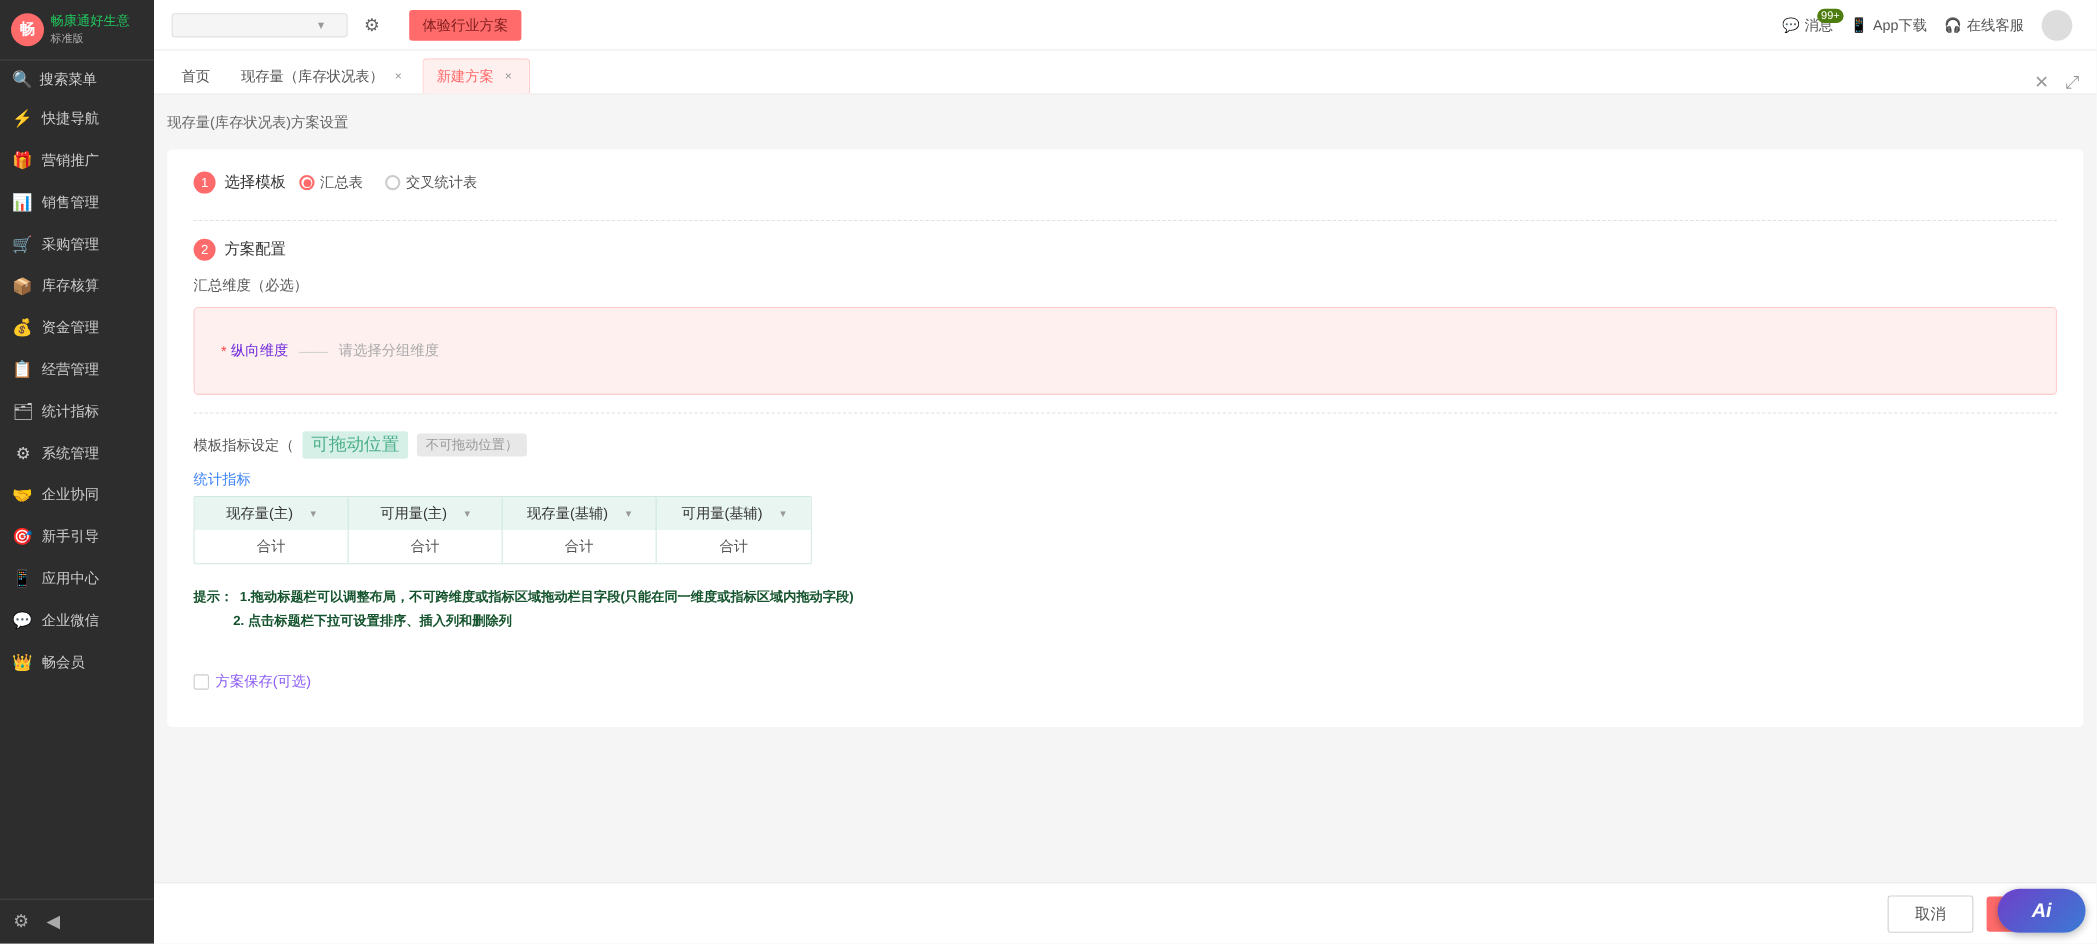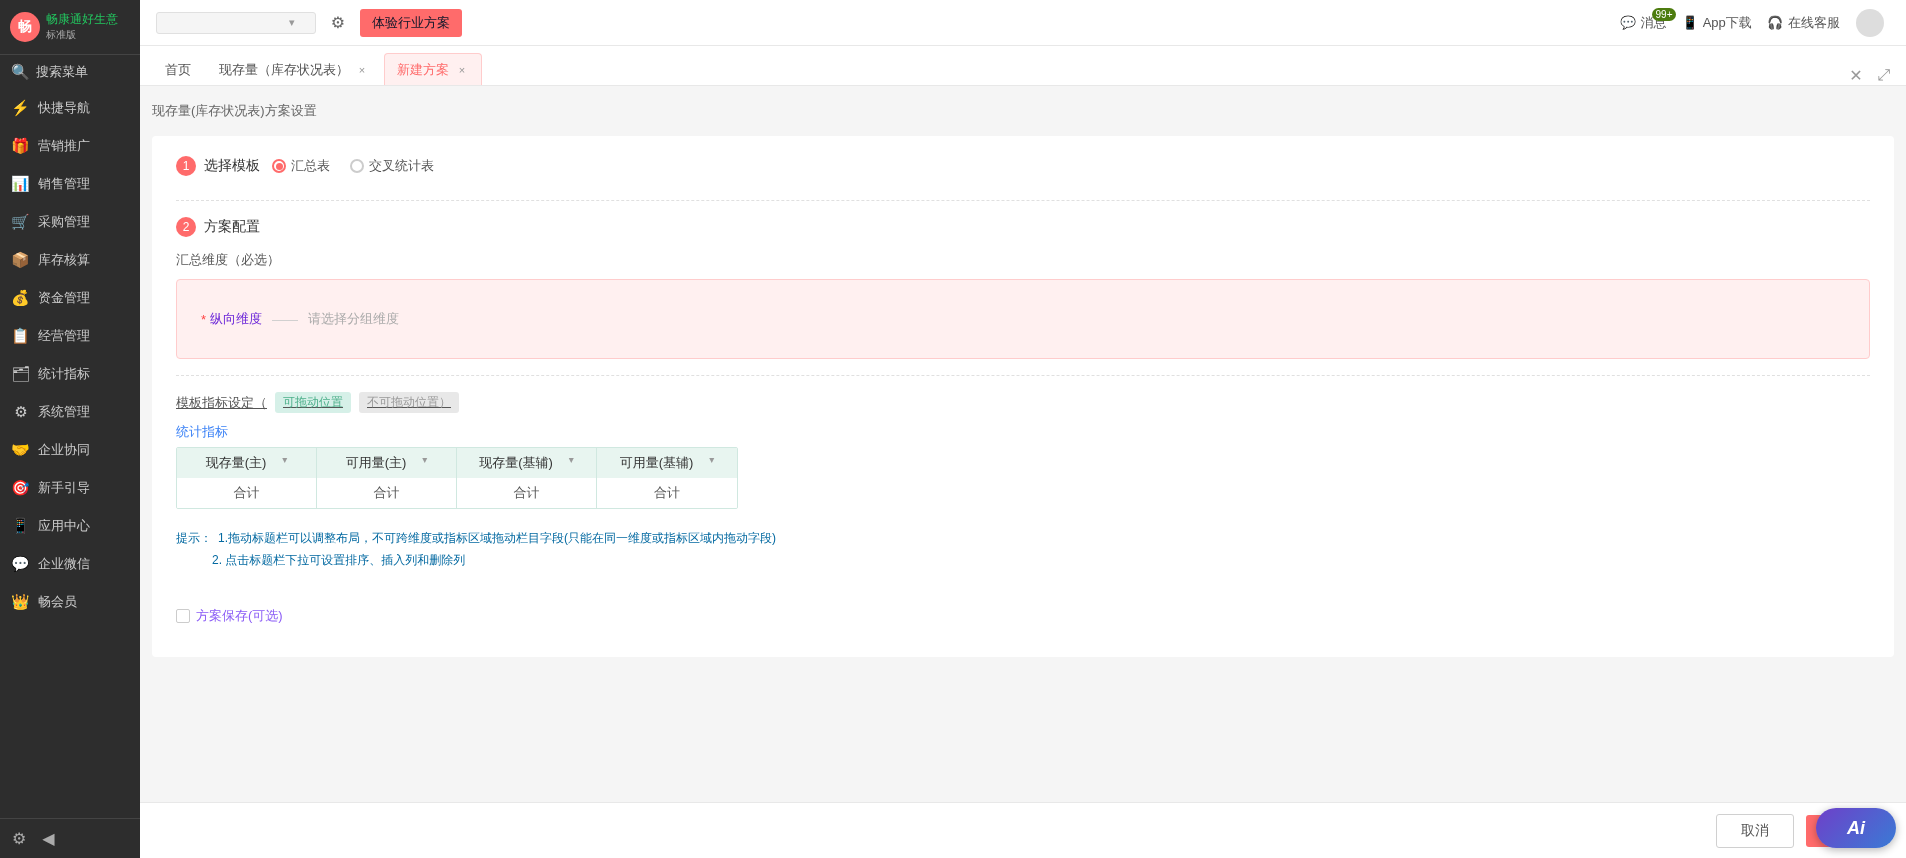--- a/index.html
+++ b/index.html
@@ -126,26 +126,27 @@
       height: 28px;
       display: flex;
       align-items: center;
       justify-content: center;
       cursor: pointer;
       color: #666;
       font-size: 16px;
     }
     .topbar-btn-industry {
       background: #ff6b6b;
-      color: #0f172a;
+      color: #7f1d1d;
       border: none;
       border-radius: 3px;
       padding: 5px 12px;
       cursor: pointer;
       font-size: 13px;
+      margin-left: 12px;
     }
     .topbar-right {
       display: flex;
       align-items: center;
       gap: 16px;
     }
     .topbar-msg {
       display: flex;
       align-items: center;
       gap: 4px;
@@ -378,28 +379,27 @@
     }
 
     
     .metrics-label-row {
       display: flex;
       align-items: center;
       gap: 8px;
       margin-bottom: 10px;
       font-size: 13px;
       color: #555;
-      text-decoration: underline;
     }
     .tag-draggable {
       background: #d6f0e8;
       color: #4caf8a;
       padding: 2px 8px;
       border-radius: 3px;
-      font-size: 12px;
+      font-size: 16px;
     }
     .tag-not-draggable {
       background: #e8e8e8;
       color: #999;
       padding: 2px 8px;
       border-radius: 3px;
       font-size: 12px;
     }
 
     
@@ -415,20 +415,21 @@
       display: inline-block;
     }
     .stats-table-header {
       display: flex;
       background: #e8f5f0;
     }
     .stats-col {
       width: 140px;
       padding: 6px 12px;
       display: flex;
+      align-items: center;
       justify-content: center;
       gap: 16px;
       border-right: 1px solid #d0e8e0;
       font-size: 13px;
       color: #333;
     }
     .stats-col:last-child { border-right: none; }
     .stats-col-chevron {
       color: #999;
       font-size: 10px;
@@ -444,22 +445,23 @@
       border-right: 1px solid #d0e8e0;
       font-size: 13px;
       color: #555;
     }
     .stats-cell:last-child { border-right: none; }
 
     
     .tips-area {
       margin-top: 16px;
       font-size: 12px;
-      color: #0369a1;
+      color: #14532d;
       line-height: 1.8;
+      font-weight: bold;
     }
     .tips-item {
       display: flex;
       gap: 6px;
     }
 
     
     .bottom-section {
       margin-top: 20px;
       padding: 12px 0;

